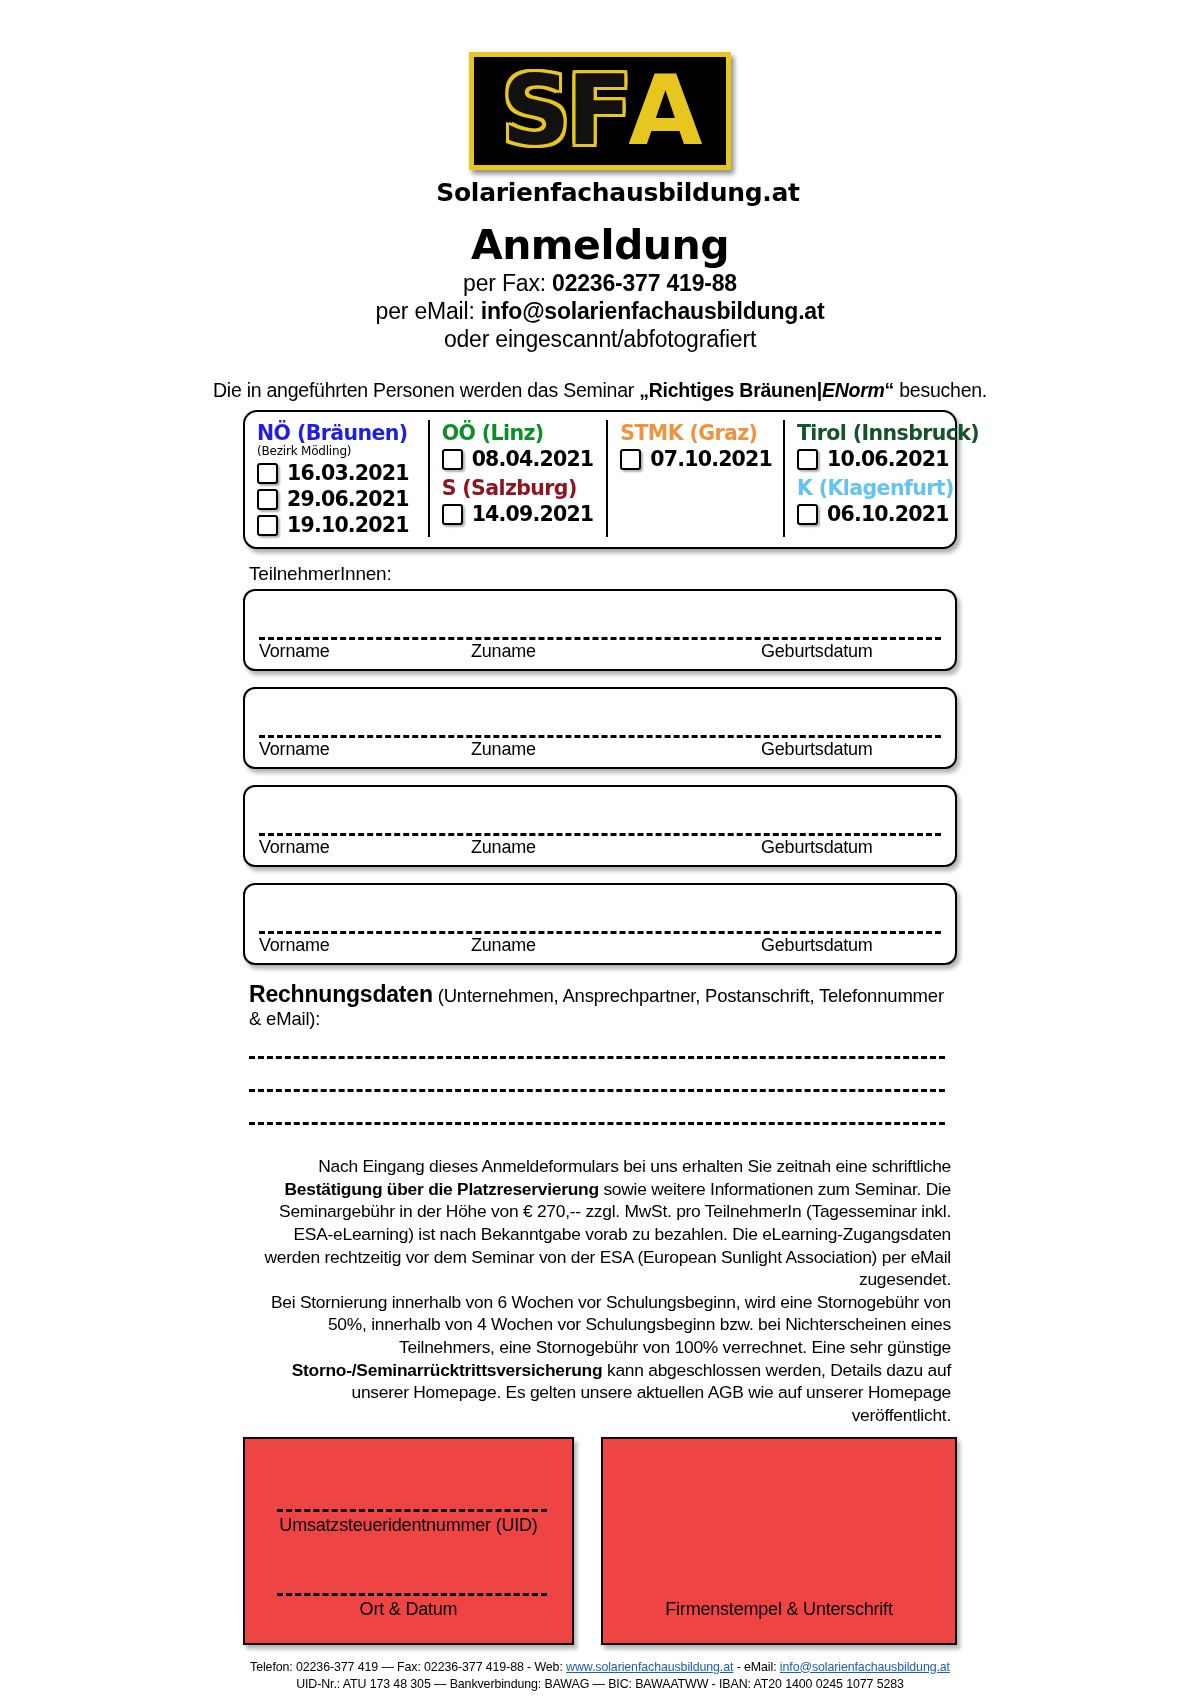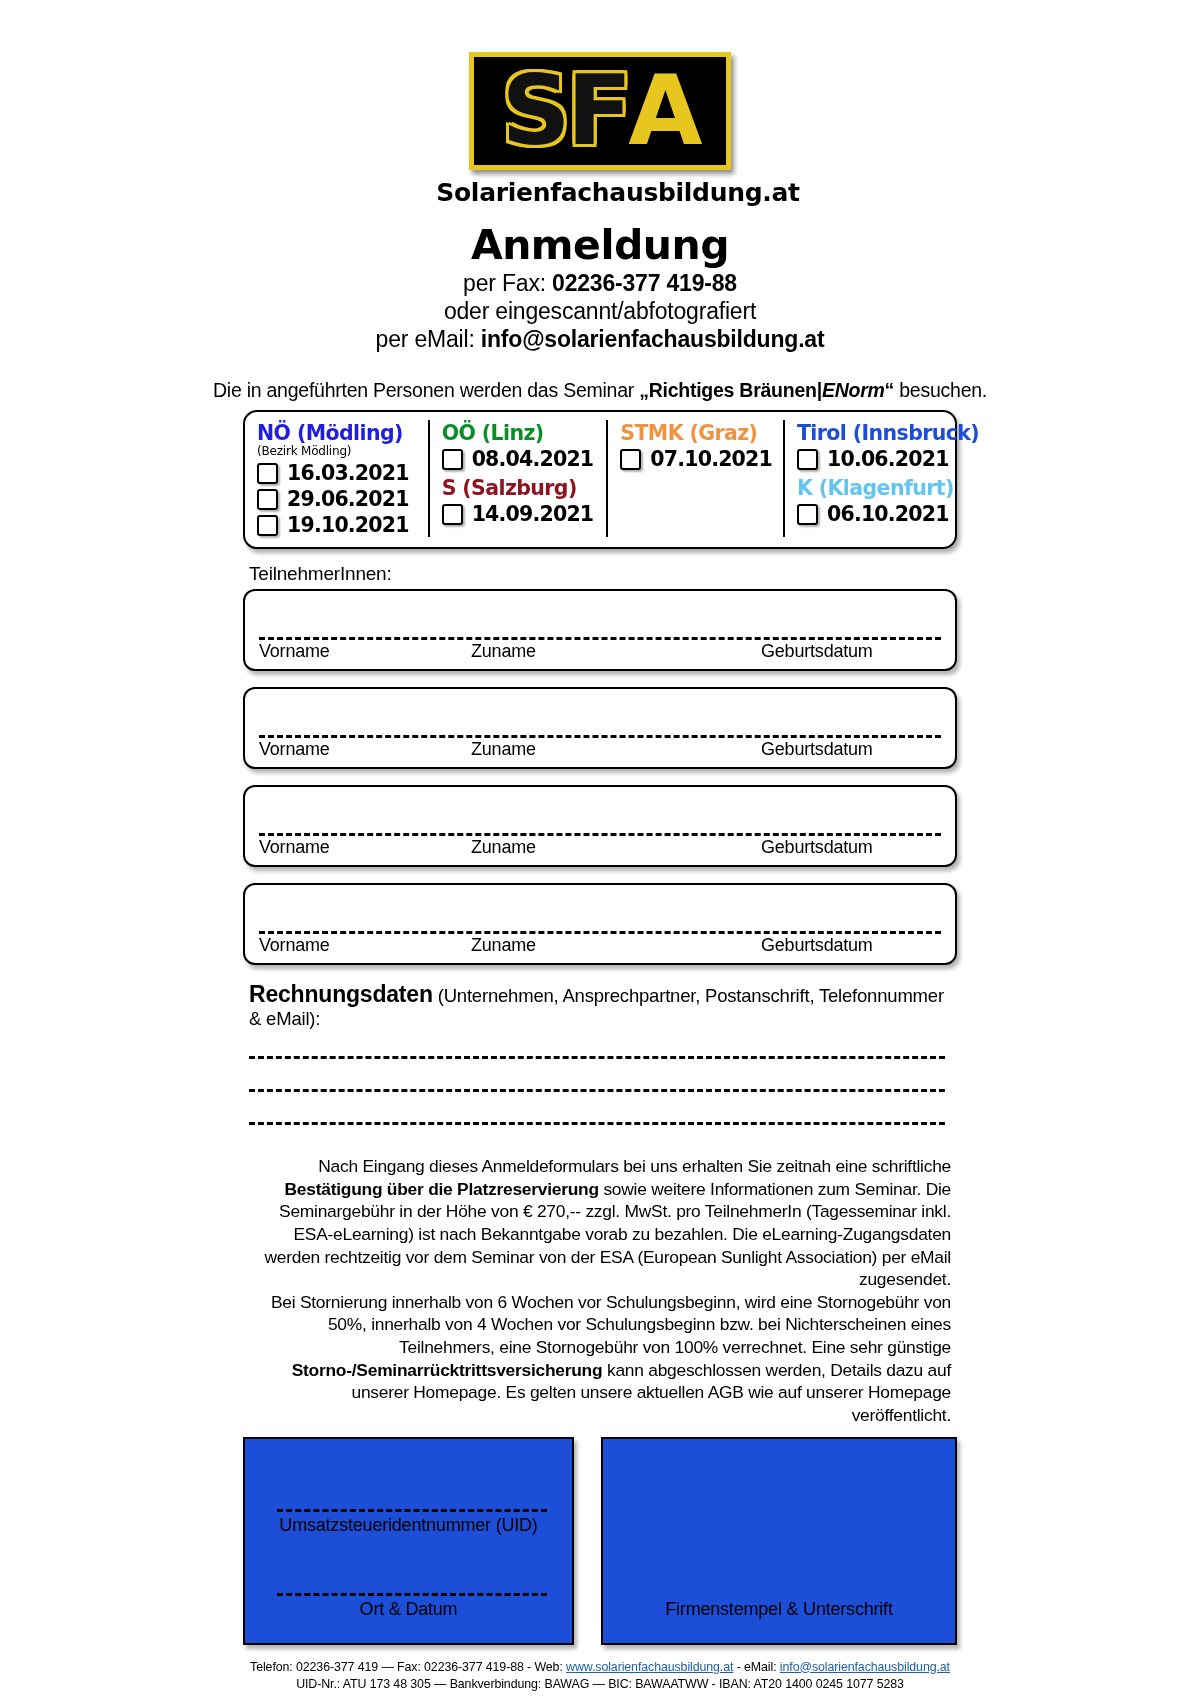--- a/index.html
+++ b/index.html
@@ -231,21 +231,21 @@
 
   
   .sign-row {
     display: flex;
     gap: 27px;
     margin-top: 10px;
   }
   .sign-box {
     position: relative;
     border: 2px solid #000;
-    background: #1d4ed8;
+    background: #ef4444;
     box-shadow: 3px 4px 4px rgba(0,0,0,0.3);
     height: 208px;
     box-sizing: border-box;
   }
   .sign-left { width: 331px; }
   .sign-right { flex: 1; }
   .sign-dash {
     position: absolute;
     border-top: 3px dashed #000;
     left: 32px;
@@ -289,35 +289,35 @@
           <span class="lg-a">A</span>
       </div>
     </div>
     <div class="logo-caption">Solarienfachausbildung.at</div>
   </div>
 
   <div class="h-title">Anmeldung</div>
   <div class="h-line">
     <span>per Fax: </span><b>02236-377 419-88</b>
   </div>
-  <div class="h-line">oder eingescannt/abfotografiert</div>
   <div class="h-line">
     <span>per eMail: </span><b>info@solarienfachausbildung.at</b>
   </div>
+  <div class="h-line">oder eingescannt/abfotografiert</div>
 
   <div class="seminar-line">
     <span>Die in angeführten Personen werden das Seminar </span><b>„</b><b>Richtiges Bräunen|</b><i>ENorm</i><b>“</b><span> besuchen.</span>
   </div>
 
   <div class="wrapper">
 
     <div class="dates-box">
 
       <div class="date-col col-a">
-        <div class="region" style="color:#1f1fe0">NÖ (Mödling)</div>
+        <div class="region" style="color:#1f1fe0">NÖ (Bräunen)</div>
         <div class="region-sub">(Bezirk Mödling)</div>
         <div class="date-row">
           <span class="chk"></span>
           <span class="date-txt">16.03.2021</span>
         </div>
         <div class="date-row">
           <span class="chk"></span>
           <span class="date-txt">29.06.2021</span>
         </div>
         <div class="date-row">
@@ -342,21 +342,21 @@
 
       <div class="date-col col-c">
         <div class="region" style="color:#ef9340">STMK (Graz)</div>
         <div class="date-row">
           <span class="chk"></span>
           <span class="date-txt">07.10.2021</span>
         </div>
       </div>
 
       <div class="date-col col-d">
-        <div class="region" style="color:#1d4ed8">Tirol (Innsbruck)</div>
+        <div class="region" style="color:#14532d">Tirol (Innsbruck)</div>
         <div class="date-row">
           <span class="chk"></span>
           <span class="date-txt">10.06.2021</span>
         </div>
         <div class="sp6"></div>
         <div class="region" style="color:#62c4ef">K (Klagenfurt)</div>
         <div class="date-row">
           <span class="chk"></span>
           <span class="date-txt">06.10.2021</span>
         </div>

